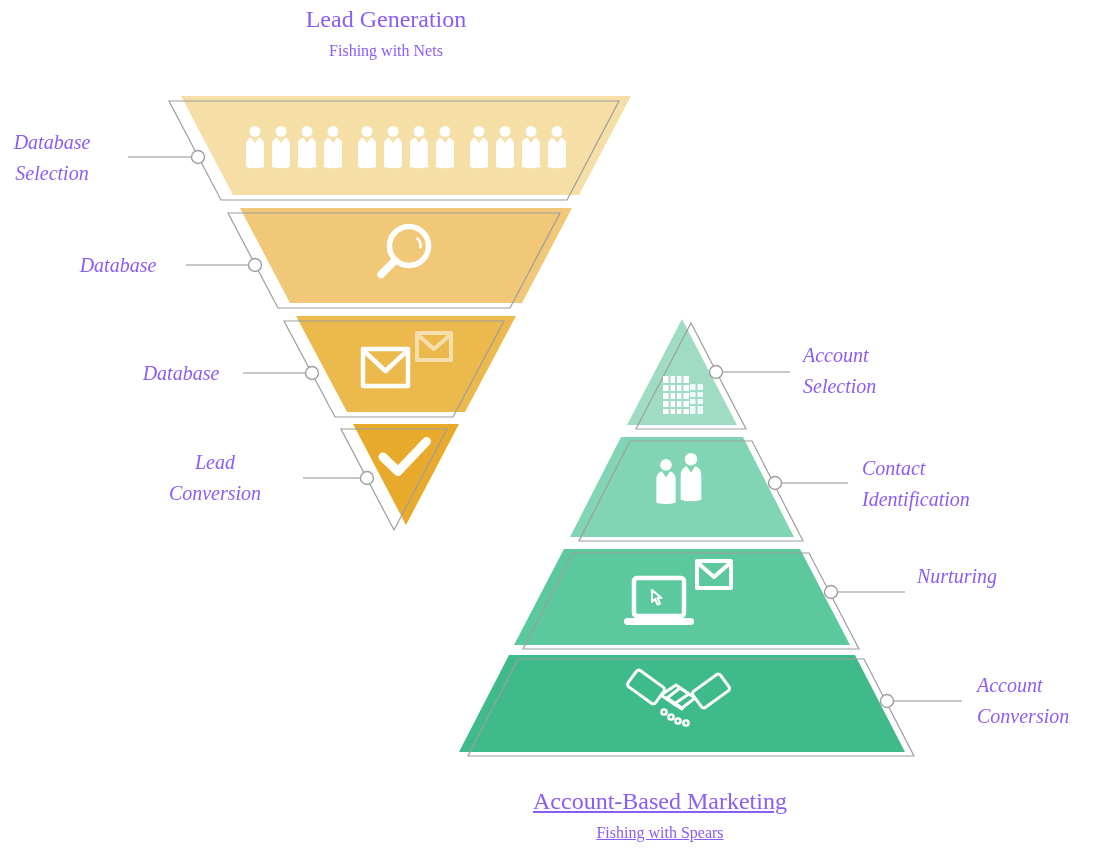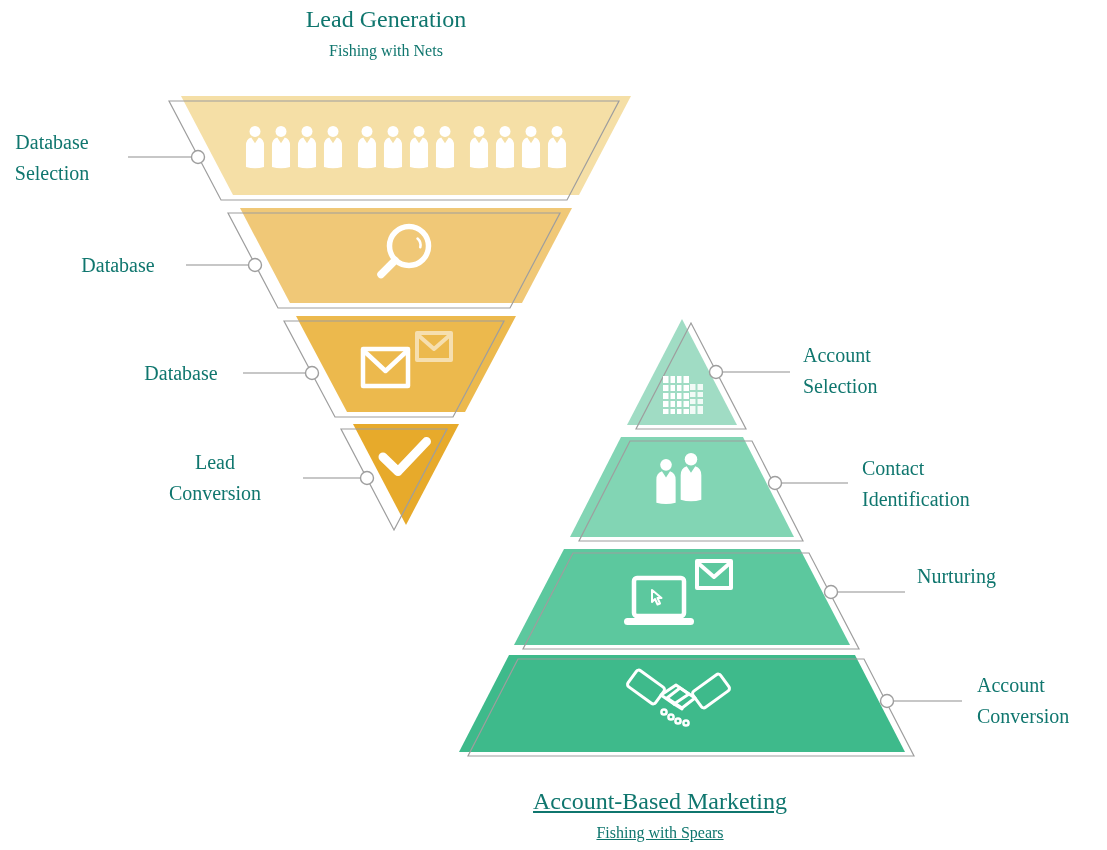--- a/index.html
+++ b/index.html
@@ -1,22 +1,22 @@
 <!DOCTYPE html>
 <html><head>
 <meta charset="utf-8">
 <style>
   html,body{margin:0;padding:0;background:#fff;}
   .stage{position:relative;width:1107px;height:850px;background:#ffffff;overflow:hidden;
-         font-family:"Liberation Serif", serif;color:#0f766e;}
+         font-family:"Liberation Serif", serif;color:#8b5cf6;}
   .stage svg{position:absolute;left:0;top:0;}
   .title-block{position:absolute;text-align:center;}
   .title{font-size:24px;line-height:31px;}
   .subtitle{font-size:16px;line-height:31px;}
-  .lvl-label{position:absolute;font-size:20px;line-height:31px;}
+  .lvl-label{position:absolute;font-size:20px;line-height:31px;font-style:italic;}
   .t-center{text-align:center;}
   .t-left{text-align:left;}
 </style>
 </head>
 <body>
 
 <div class="stage">
 
 <svg width="1107" height="850" viewBox="0 0 1107 850">
   <defs>

